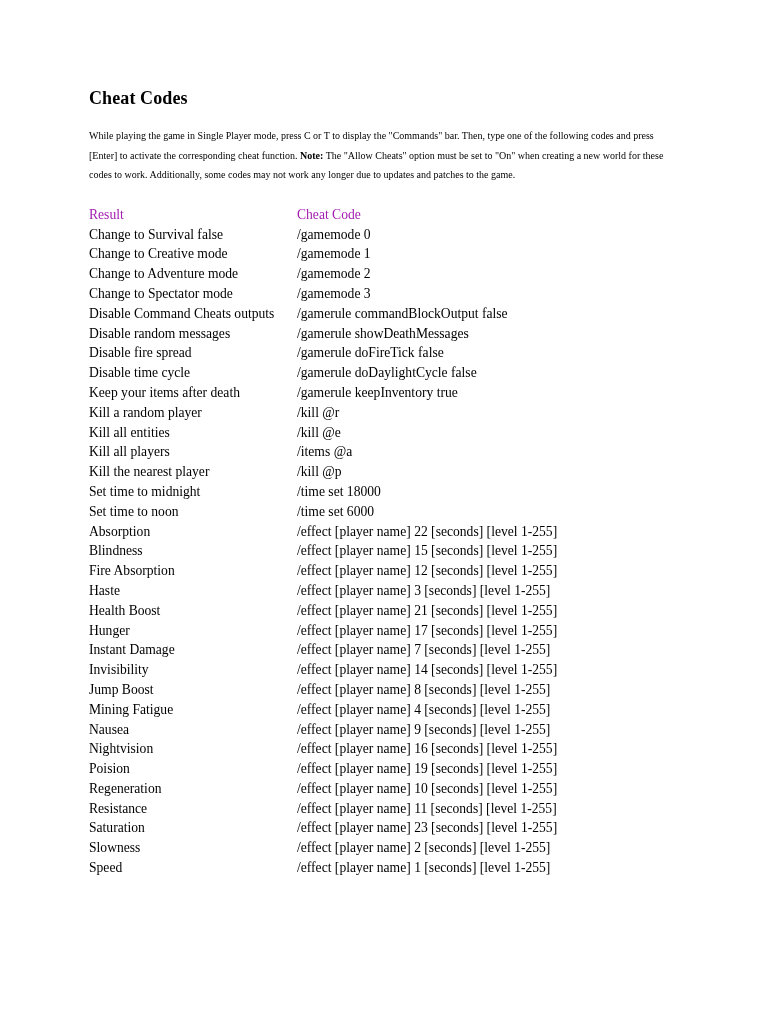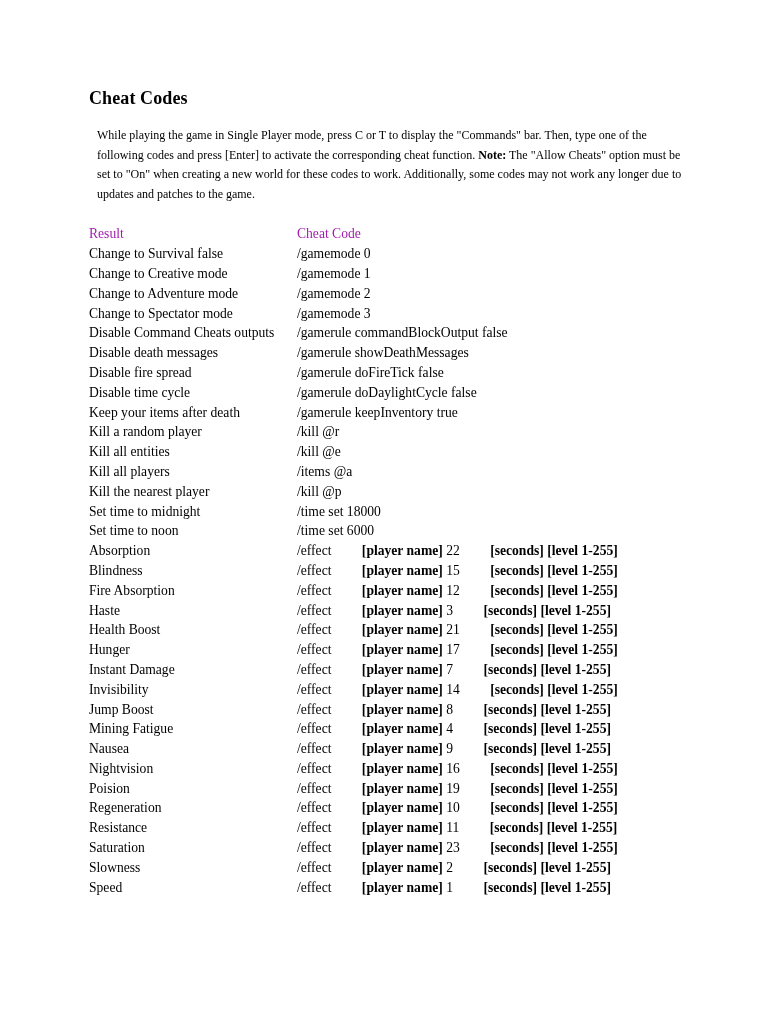--- a/index.html
+++ b/index.html
@@ -33,23 +33,23 @@
 
   .doc-title {
     font-size: 18px;
     font-weight: bold;
     line-height: 17px;
     margin: 0;
     letter-spacing: 0.1px;
   }
 
   .intro {
-    margin: 8px;
+    margin: 0;
     padding: 0;
-    font-size: 12px;
+    font-size: 10px;
     line-height: 19.6px;
     width: 592px;
     text-align: left;
     margin-top: 19px;
   }
   .intro b { font-weight: bold; }
 
   .codes-table {
     margin-top: 20px;
     border-collapse: collapse;
@@ -76,22 +76,21 @@
     color: #a21caf;
     font-weight: bold;
     font-size: 13.8px;
     line-height: 21px;
   }
 
   .code-cell {
     font-weight: bold;
   }
   .code-cell .plain {
-    font-weight: bold;
-    margin-left: 27px;
+    font-weight: normal;
   }
 
   
   tr[data-wide="true"] .col-result { padding-right: 0; }
 </style>
 </head>
 <body>
 
 <div class="page">
   <div class="content">
@@ -126,21 +125,21 @@
           </tr>
           <tr>
             <td class="col-result">Change to Spectator mode</td>
             <td class="col-code code-cell"><span>/gamemode 3</span></td>
           </tr>
           <tr data-wide="true">
             <td class="col-result">Disable Command Cheats outputs</td>
             <td class="col-code code-cell"><span>/gamerule commandBlockOutput false</span></td>
           </tr>
           <tr>
-            <td class="col-result">Disable death messages</td>
+            <td class="col-result">Disable random messages</td>
             <td class="col-code code-cell"><span>/gamerule showDeathMessages</span></td>
           </tr>
           <tr>
             <td class="col-result">Disable fire spread</td>
             <td class="col-code code-cell"><span>/gamerule doFireTick false</span></td>
           </tr>
           <tr>
             <td class="col-result">Disable time cycle</td>
             <td class="col-code code-cell"><span>/gamerule doDaylightCycle false</span></td>
           </tr>

